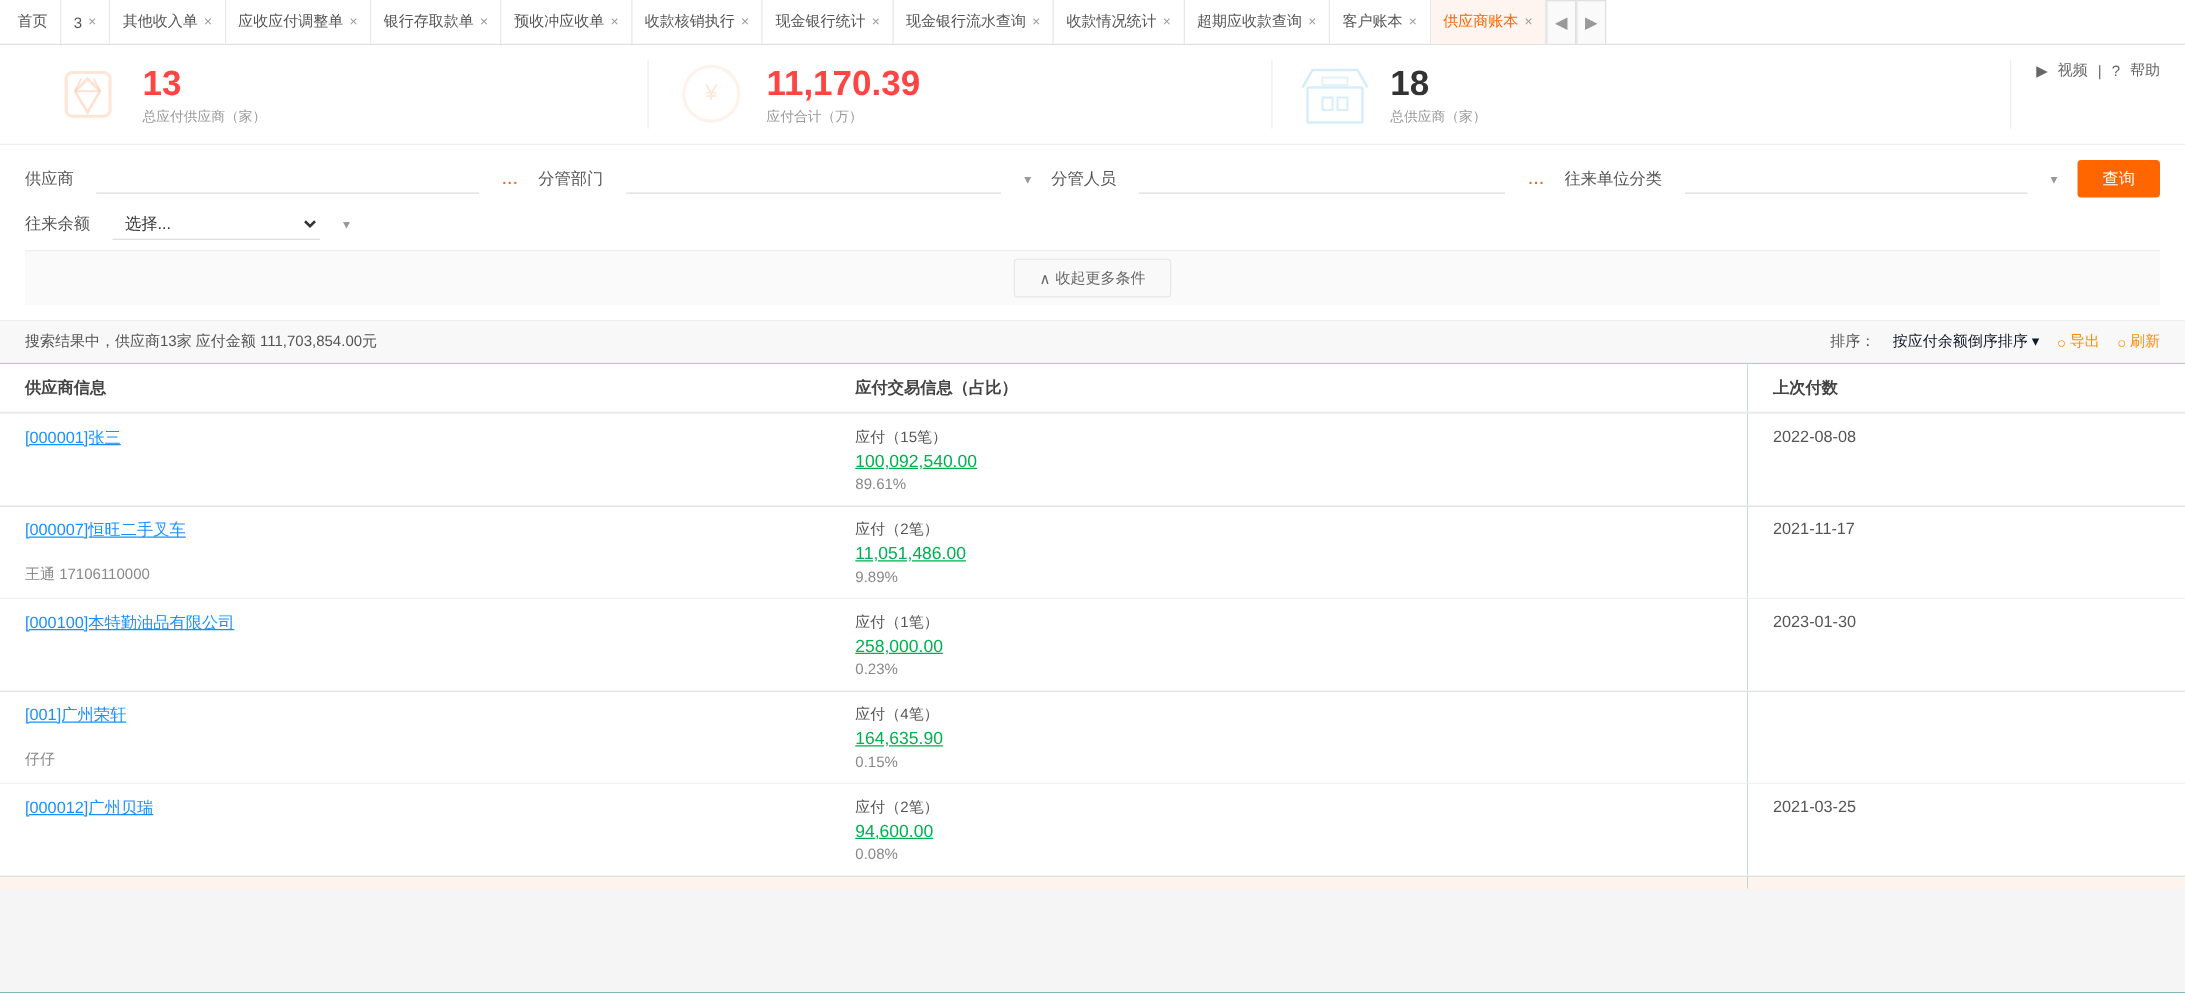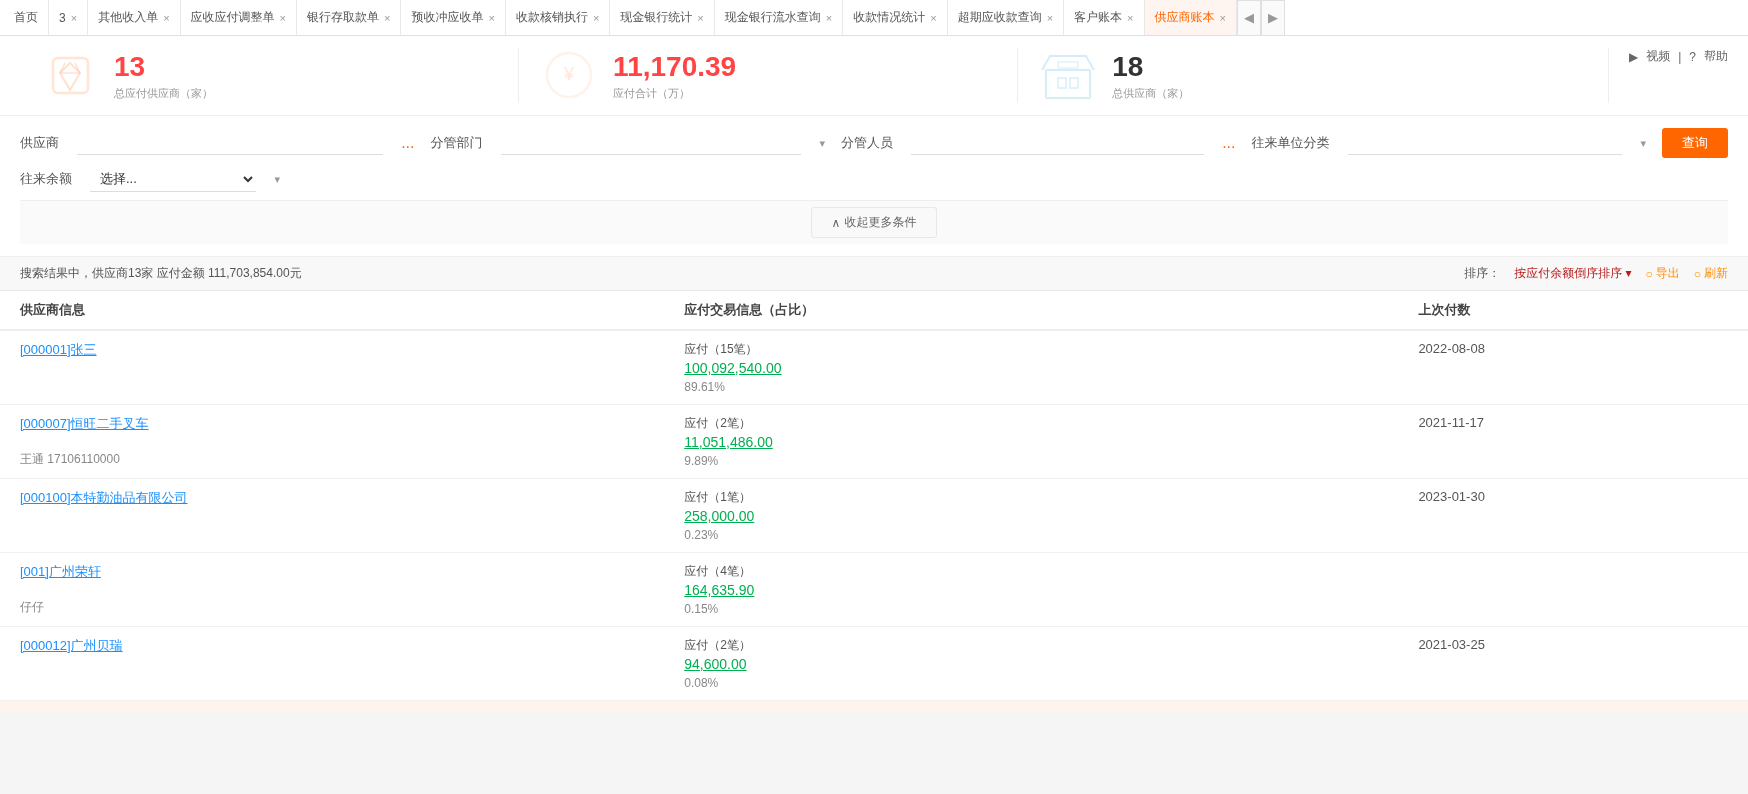--- a/index.html
+++ b/index.html
@@ -182,21 +182,21 @@
       border-bottom: 1px solid #e8e8e8;
       font-size: 12px;
       color: #555;
     }
     .results-actions {
       display: flex;
       align-items: center;
       gap: 14px;
     }
     .sort-label { color: #555; }
-    .sort-value { color: #b91c1c; cursor: pointer; }
+    .sort-value { color: #0f172a; cursor: pointer; }
     .action-link {
       display: flex;
       align-items: center;
       gap: 3px;
       color: #ff8c00;
       cursor: pointer;
       font-size: 12px;
     }
 
     

